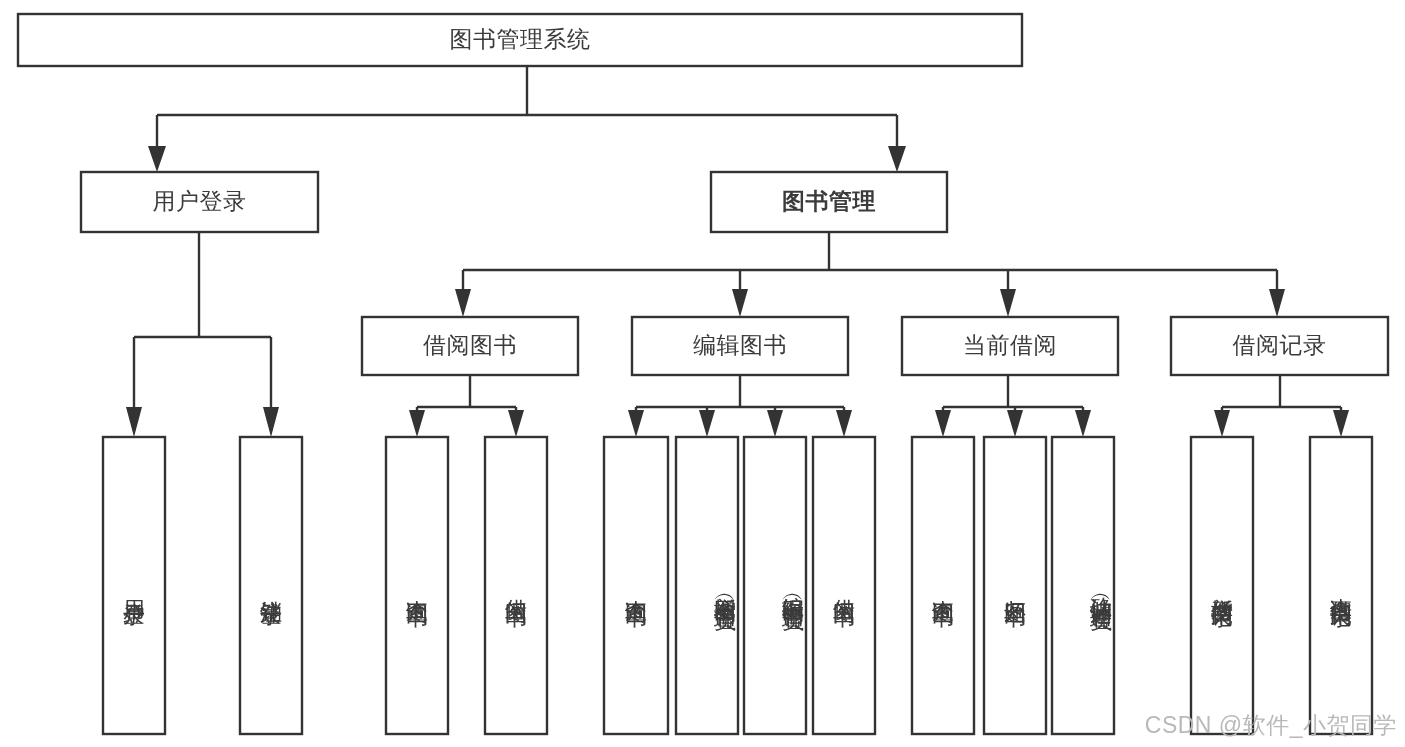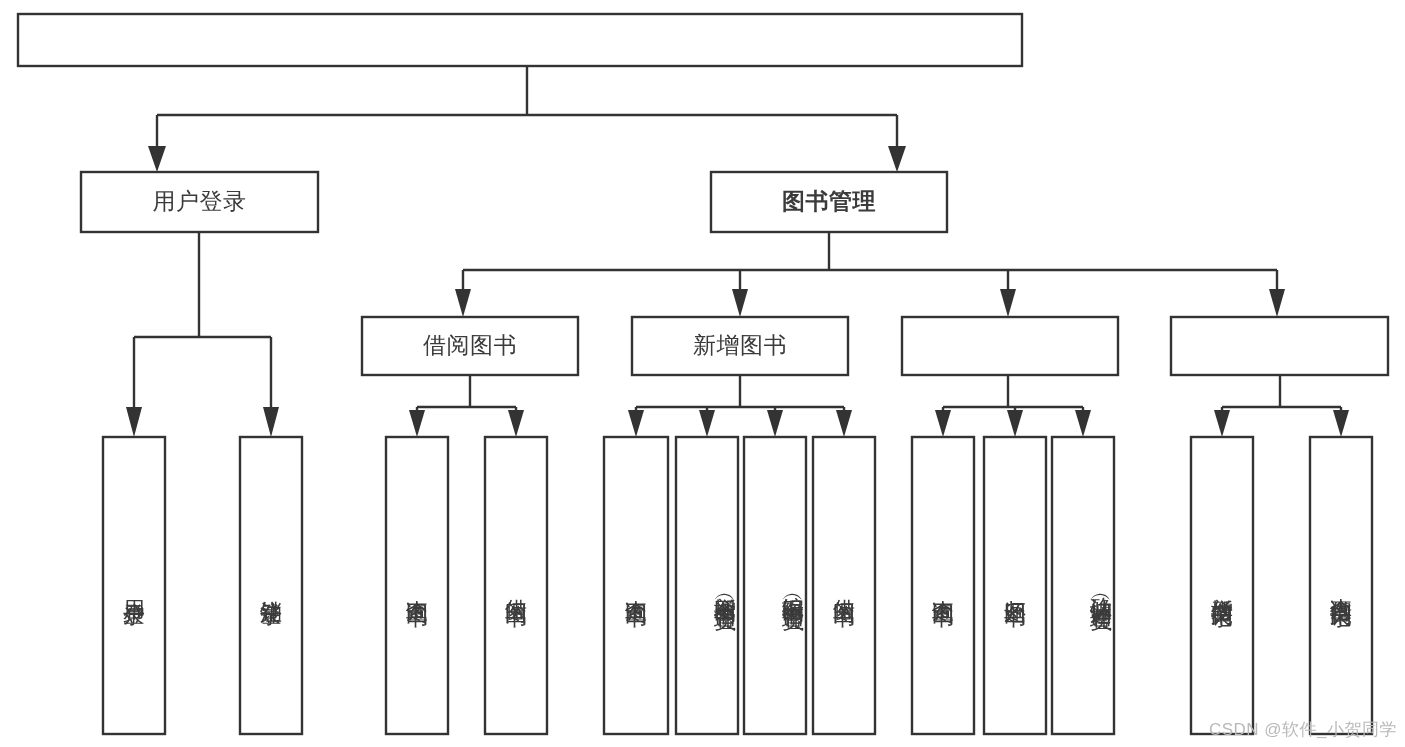--- a/index.html
+++ b/index.html
@@ -65,21 +65,21 @@
     padding-top: 4px;
   }
   .node-label.vertical.mid {
     align-items: center;
     padding-top: 0;
   }
   .watermark {
     position: absolute;
     right: 8px;
     bottom: 6px;
-    font-size: 17px;
+    font-size: 23px;
     color: #b9b9b9;
     font-family: "Liberation Sans", "DejaVu Sans", sans-serif;
     white-space: nowrap;
     letter-spacing: 0.5px;
   }
 </style>
 </head>
 <body>
 
 <div id="canvas">
@@ -187,26 +187,29 @@
     <rect class="node-box" x="676" y="437" width="62" height="297"></rect>
     <rect class="node-box" x="744" y="437" width="62" height="297"></rect>
     <rect class="node-box" x="813" y="437" width="62" height="297"></rect>
     <rect class="node-box" x="912" y="437" width="62" height="297"></rect>
     <rect class="node-box" x="984" y="437" width="62" height="297"></rect>
     <rect class="node-box" x="1052" y="437" width="62" height="297"></rect>
     <rect class="node-box" x="1191" y="437" width="62" height="297"></rect>
     <rect class="node-box" x="1310" y="437" width="62" height="297"></rect>
   </svg>
 
+  <div class="node-label horizontal" style="left:18px; top:14px; width:1004px; height:52px;">图书管理系统</div>
 
   <div class="node-label horizontal" style="left:81px; top:172px; width:237px; height:60px;">用户登录</div>
   <div class="node-label horizontal" style="left:711px; top:172px; width:236px; height:60px;font-weight:bold;">图书管理</div>
 
   <div class="node-label horizontal" style="left:362px; top:317px; width:216px; height:58px;">借阅图书</div>
-  <div class="node-label horizontal" style="left:632px; top:317px; width:216px; height:58px;">新增图书</div>
+  <div class="node-label horizontal" style="left:632px; top:317px; width:216px; height:58px;">编辑图书</div>
+  <div class="node-label horizontal" style="left:902px; top:317px; width:216px; height:58px;">当前借阅</div>
+  <div class="node-label horizontal" style="left:1171px; top:317px; width:217px; height:58px;">借阅记录</div>
 
   <div class="node-label vertical mid" style="left:103px; top:437px; width:62px; height:297px;">用户登录</div>
   <div class="node-label vertical mid" style="left:240px; top:437px; width:62px; height:297px;">注销登录</div>
   <div class="node-label vertical mid" style="left:386px; top:437px; width:62px; height:297px;">查询图书</div>
   <div class="node-label vertical mid" style="left:485px; top:437px; width:62px; height:297px;">借阅图书</div>
   <div class="node-label vertical mid" style="left:604px; top:437px; width:64px; height:297px;">查询图书</div>
   <div class="node-label vertical" style="left:676px; top:437px; width:62px; height:297px;">新增图书（管理员）</div>
   <div class="node-label vertical" style="left:744px; top:437px; width:62px; height:297px;">编辑图书（管理员）</div>
   <div class="node-label vertical mid" style="left:813px; top:437px; width:62px; height:297px;">借阅图书</div>
   <div class="node-label vertical mid" style="left:912px; top:437px; width:62px; height:297px;">查询图书</div>

